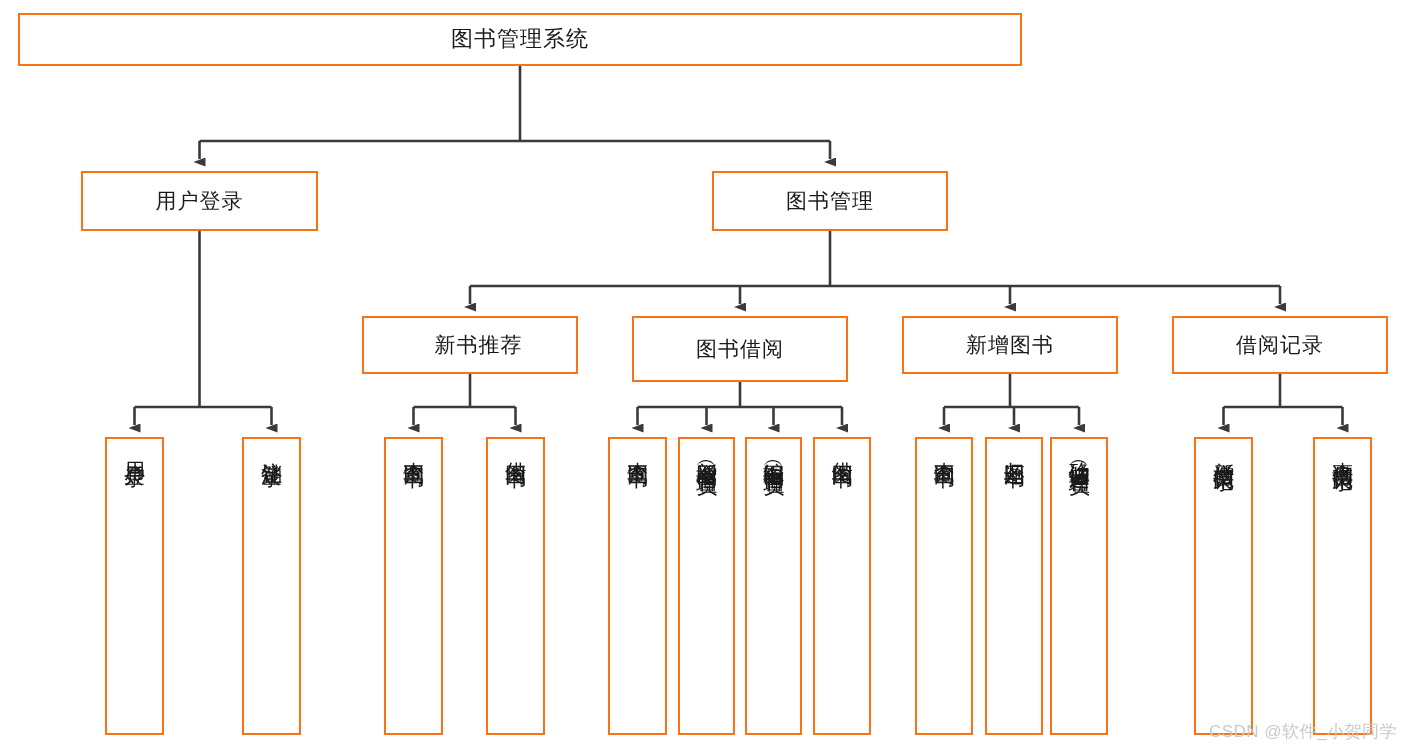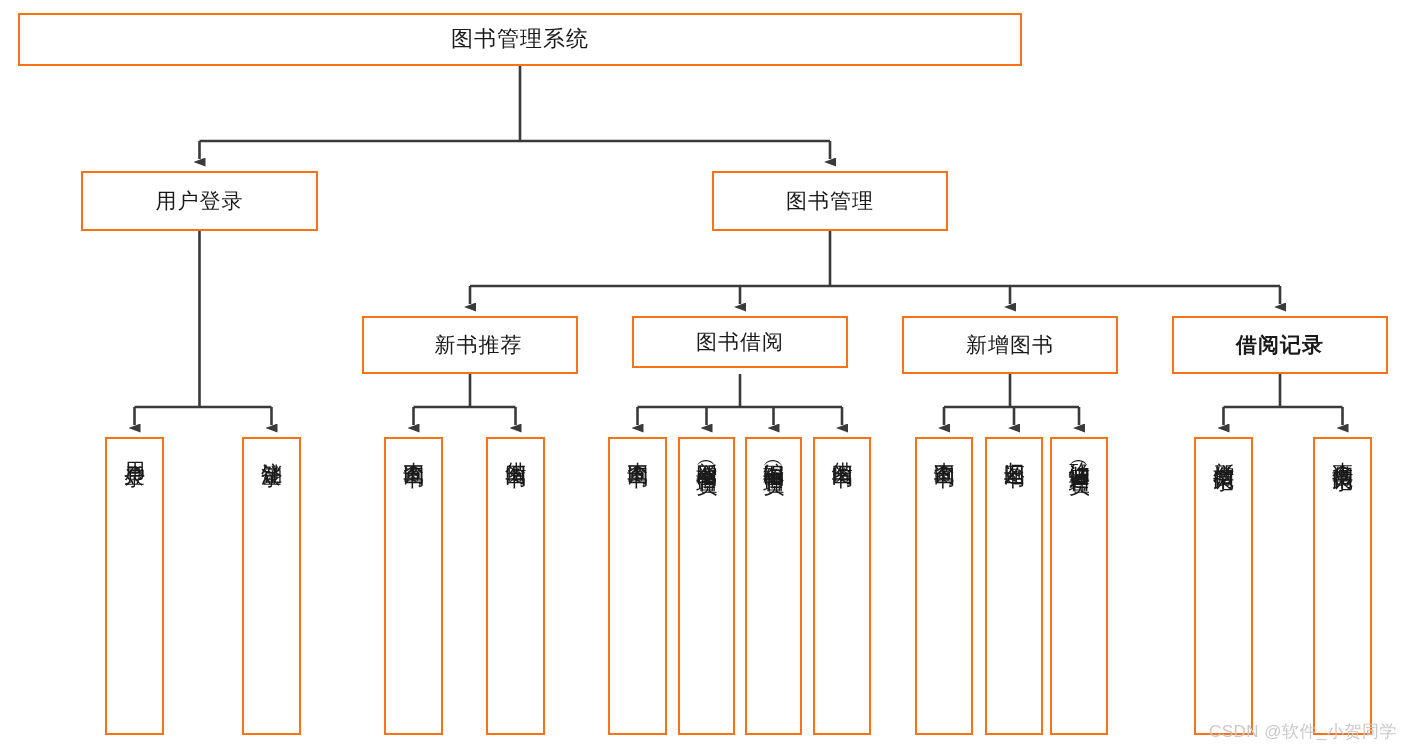--- a/index.html
+++ b/index.html
@@ -112,23 +112,23 @@
   </svg>
 
   <div class="node root horiz" id="n-root" style="left: 18px; top: 13px; width: 1004px; height: 53px;">图书管理系统</div>
 
   <div id="level2-nodes">
       <div class="node horiz" style="left: 81px; top: 171px; width: 237px; height: 60px;">用户登录</div>
       <div class="node horiz" style="left: 712px; top: 171px; width: 236px; height: 60px;">图书管理</div>
     </div>
   <div id="level3-nodes">
       <div class="node horiz" style="left: 362px; top: 316px; width: 216px; height: 58px; padding-left: 17px;">新书推荐</div>
-      <div class="node horiz" style="left: 632px; top: 316px; width: 216px; height: 52px;">图书借阅</div>
+      <div class="node horiz" style="left: 632px; top: 316px; width: 216px; height: 66px;">图书借阅</div>
       <div class="node horiz" style="left: 902px; top: 316px; width: 216px; height: 58px;">新增图书</div>
-      <div class="node horiz" style="left: 1172px; top: 316px; width: 216px; height: 58px; font-weight: bold;">借阅记录</div>
+      <div class="node horiz" style="left: 1172px; top: 316px; width: 216px; height: 58px;">借阅记录</div>
     </div>
   <div id="leaf-nodes">
       <div class="node vert" style="left: 105px; top: 437px; width: 59px; height: 298px;">
         <span class="vlabel">用户登录</span>
       </div>
       <div class="node vert" style="left: 242px; top: 437px; width: 59px; height: 298px;">
         <span class="vlabel">注销登录</span>
       </div>
       <div class="node vert" style="left: 384px; top: 437px; width: 59px; height: 298px;">
         <span class="vlabel">查询图书</span>

